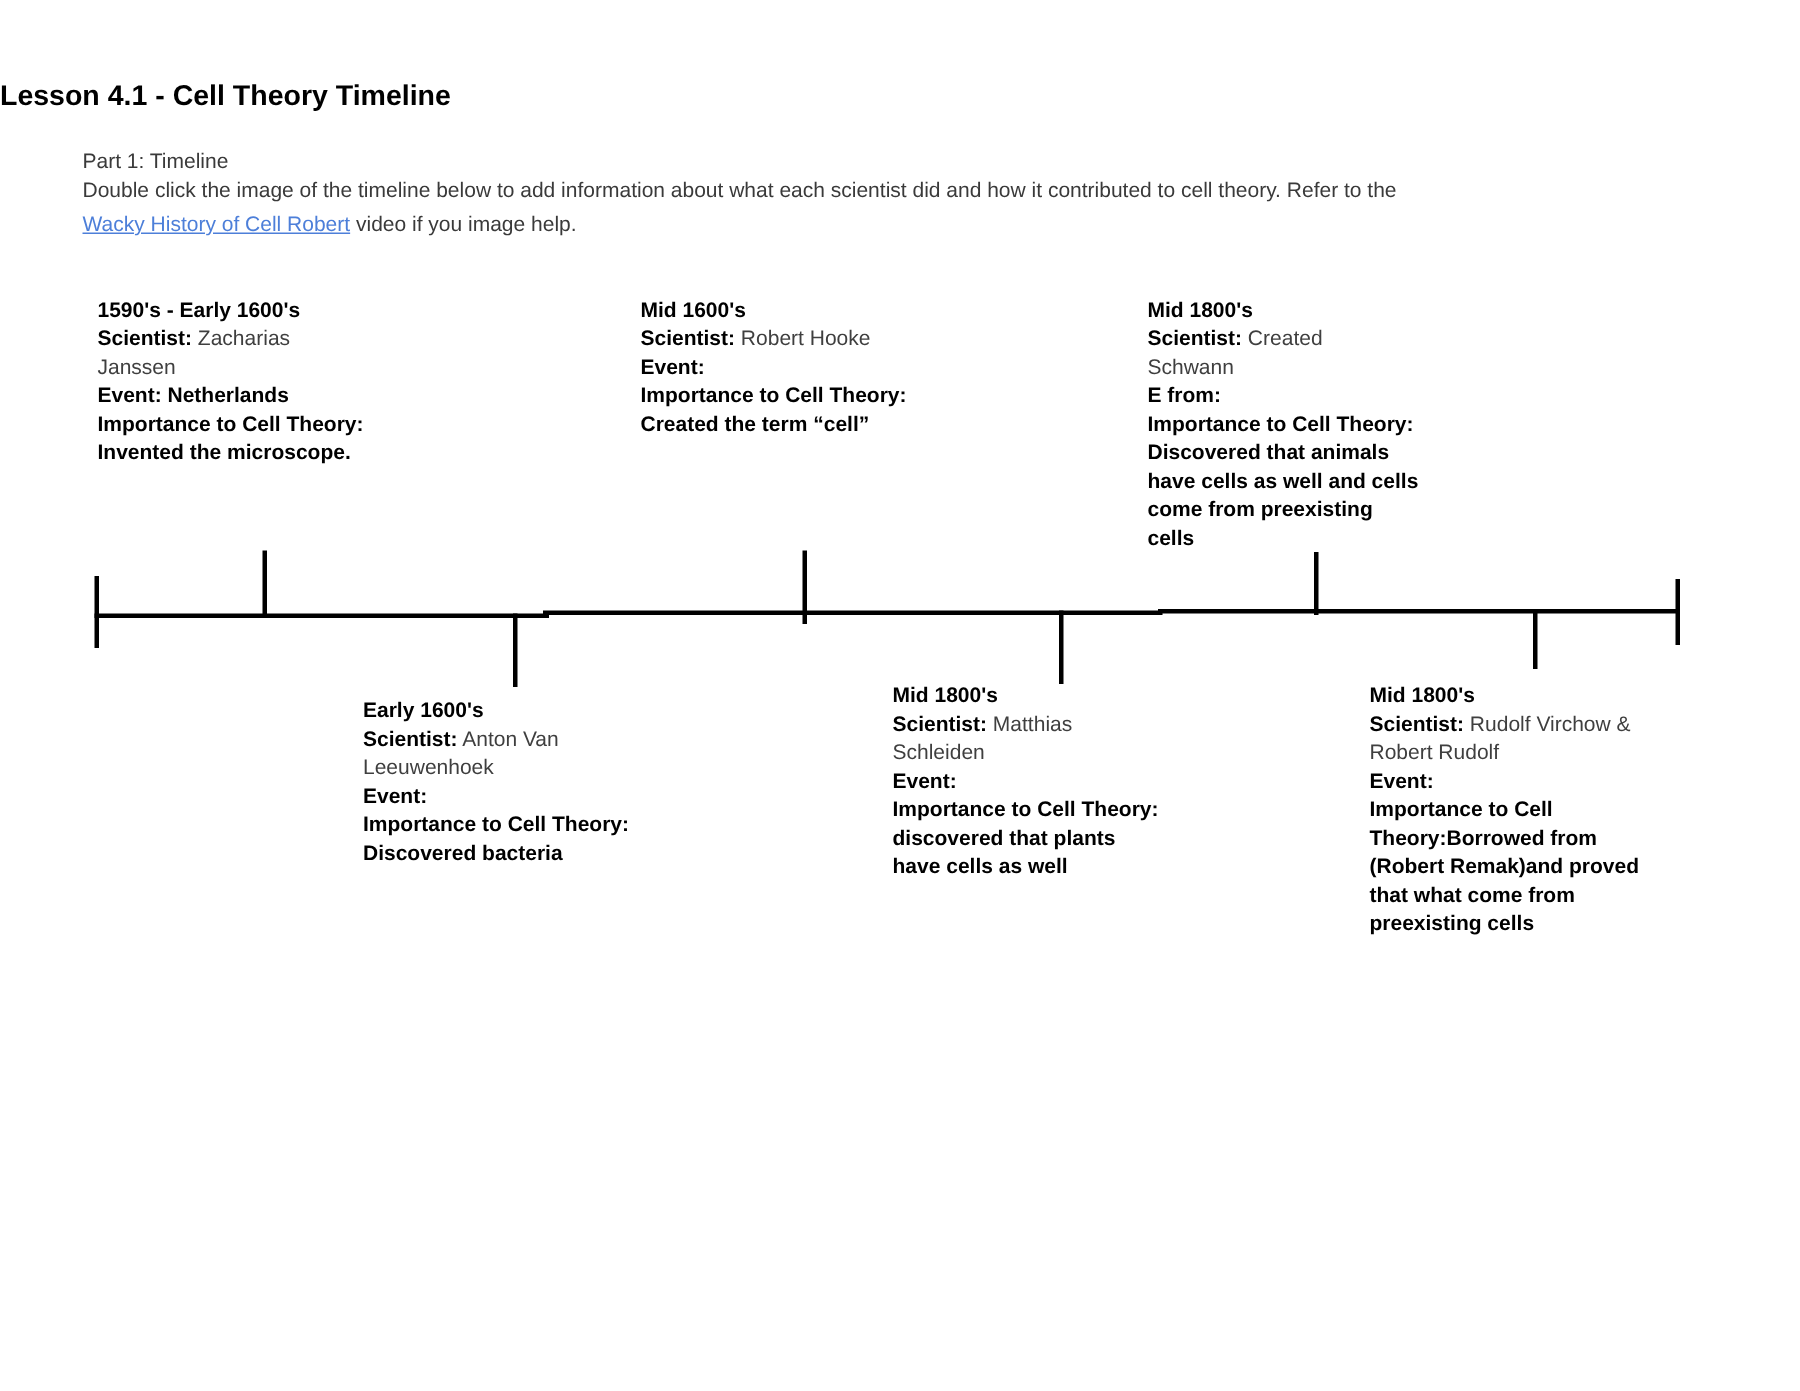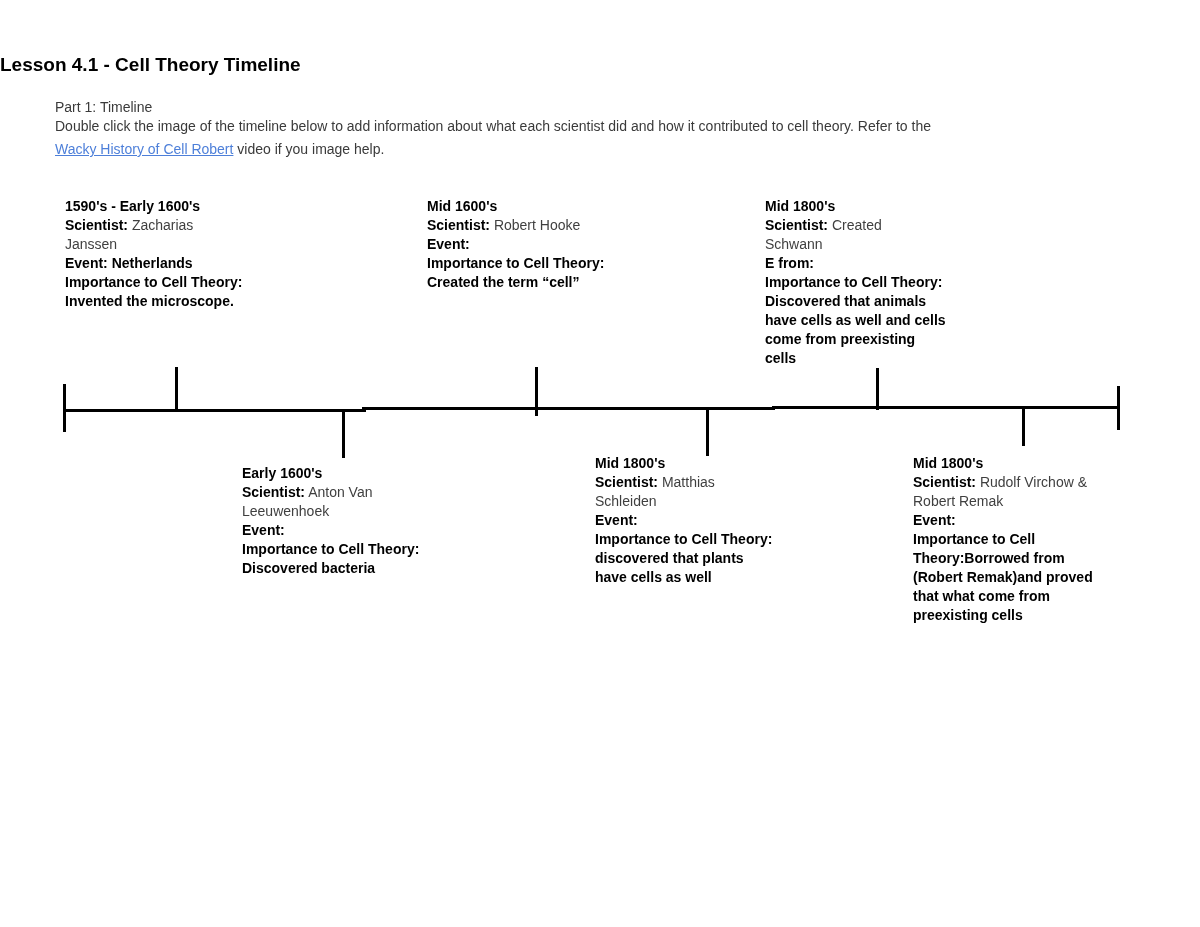--- a/index.html
+++ b/index.html
@@ -88,21 +88,21 @@
         <div><span class="b">Scientist:</span><span> Matthias</span></div>
         <div><span>Schleiden</span></div>
         <div><span class="b">Event:</span></div>
         <div><span class="b">Importance to Cell Theory:</span></div>
         <div><span class="b">discovered that plants</span></div>
         <div><span class="b">have cells as well</span></div>
       </div>
       <div class="entry" style="left: 913px; top: 274px;">
         <div><span class="b">Mid 1800's</span></div>
         <div><span class="b">Scientist:</span><span> Rudolf Virchow &amp;</span></div>
-        <div><span>Robert Remak</span></div>
+        <div><span>Robert Rudolf</span></div>
         <div><span class="b">Event:</span></div>
         <div><span class="b">Importance to Cell</span></div>
         <div><span class="b">Theory:Borrowed from</span></div>
         <div><span class="b">(Robert Remak)and proved</span></div>
         <div><span class="b">that what come from</span></div>
         <div><span class="b">preexisting cells</span></div>
       </div>
     </div>
 
 </div>

